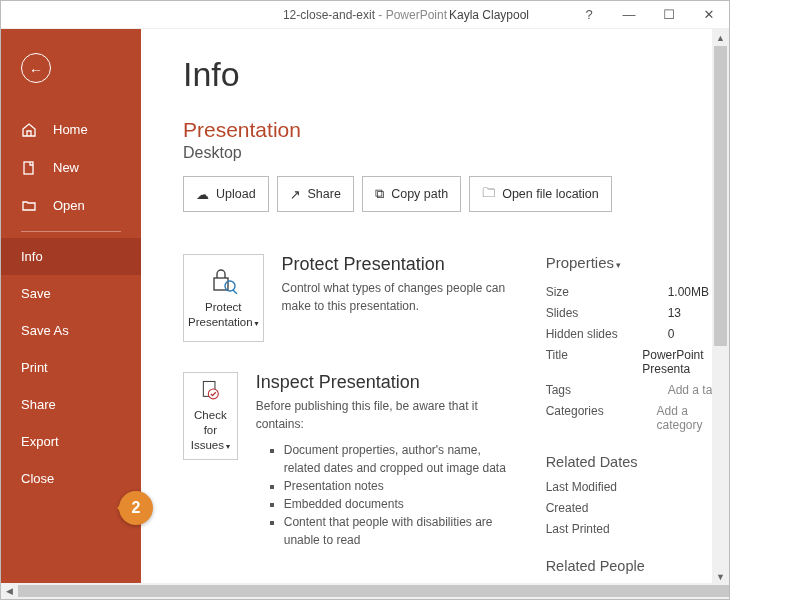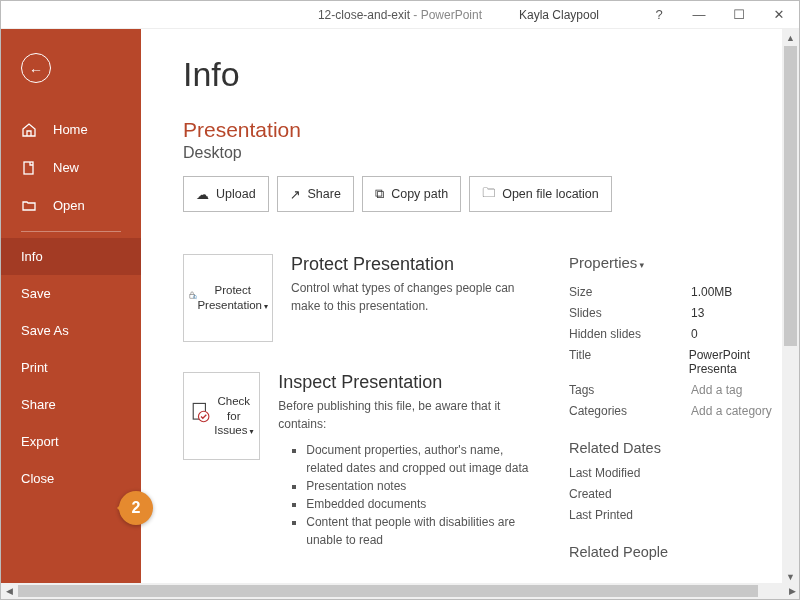--- a/index.html
+++ b/index.html
@@ -1,17 +1,17 @@
 <!DOCTYPE html>
 <html><head>
 <meta charset="utf-8">
 <style>
   * { box-sizing: border-box; margin: 0; padding: 0; font-family: "Segoe UI", Arial, sans-serif; }
   body { background: #fff; }
-  .frame { width: 800px; height: 600px; border: 1px solid #bbb; position: relative; overflow: hidden; background: #fff; }
+  .frame { width: 730px; height: 600px; border: 1px solid #bbb; position: relative; overflow: hidden; background: #fff; }
   .titlebar { height: 28px; background: #fff; display: flex; align-items: center; position: relative; border-bottom: 1px solid #eee; }
   .titlebar .doc-title { position: absolute; left: 50%; transform: translateX(-50%); font-size: 12px; color: #555; }
   .titlebar .doc-title .dim { color: #888; }
   .titlebar .user { position: absolute; right: 200px; font-size: 12px; color: #444; }
   .titlebar .win-btns { position: absolute; right: 0; display: flex; height: 100%; }
   .titlebar .win-btn { width: 40px; display: flex; align-items: center; justify-content: center; color: #555; font-size: 13px; }
   .body { display: flex; height: 556px; position: relative; }
   .sidebar { width: 140px; background: #b7472a; color: #fff; padding-top: 24px; flex-shrink: 0; }
   .back-btn { width: 30px; height: 30px; border: 1.5px solid #fff; border-radius: 50%; margin-left: 20px; margin-bottom: 28px; display: flex; align-items: center; justify-content: center; font-size: 14px; }
   .nav-item { padding: 11px 20px; font-size: 13px; display: flex; align-items: flex-start; gap: 16px; cursor: pointer; }
@@ -21,21 +21,21 @@
   .content { flex: 1; padding: 26px 0 0 42px; position: relative; overflow: hidden; }
   .page-title { font-size: 34px; font-weight: 300; color: #333; margin-bottom: 24px; }
   .section-title { font-size: 21px; color: #b7472a; margin-bottom: 2px; }
   .location { font-size: 16px; color: #555; margin-bottom: 14px; }
   .btn-row { display: flex; gap: 8px; margin-bottom: 42px; }
   .btn { border: 1px solid #bbb; padding: 6px 12px; font-size: 12.5px; color: #333; display: flex; align-items: center; gap: 7px; background: #fff; cursor: pointer; }
   .btn .bicon { font-size: 13px; }
   .info-columns { display: flex; gap: 38px; }
   .left-col { width: 348px; display: flex; flex-direction: column; gap: 30px; }
   .big-block { display: flex; gap: 18px; }
-  .big-btn { width: 90px; height: 88px; border: 1px solid #ccc; background: #fff; display: flex; flex-direction: row; align-items: center; justify-content: center; font-size: 11.5px; color: #333; text-align: center; line-height: 1.3; cursor: pointer; padding: 6px 4px; }
+  .big-btn { width: 90px; height: 88px; border: 1px solid #ccc; background: #fff; display: flex; flex-direction: column; align-items: center; justify-content: center; font-size: 11.5px; color: #333; text-align: center; line-height: 1.3; cursor: pointer; padding: 6px 4px; }
   .big-btn svg { margin-bottom: 6px; }
   .big-btn .caret { font-size: 8px; margin-left: 2px; }
   .block-text h3 { font-size: 18px; font-weight: 400; color: #333; margin-bottom: 4px; }
   .block-text p, .block-text li { font-size: 12px; color: #555; line-height: 1.5; }
   .block-text ul { list-style: square; padding-left: 28px; margin-top: 8px; }
   .right-col { flex: 1; font-size: 12.5px; }
   .prop-header { font-size: 15px; color: #555; margin-bottom: 14px; }
   .prop-header .caret { font-size: 9px; margin-left: 2px; }
   .prop-row { display: flex; margin-bottom: 7px; gap: 12px; }
   .prop-key { width: 110px; color: #555; font-size: 12px; }

